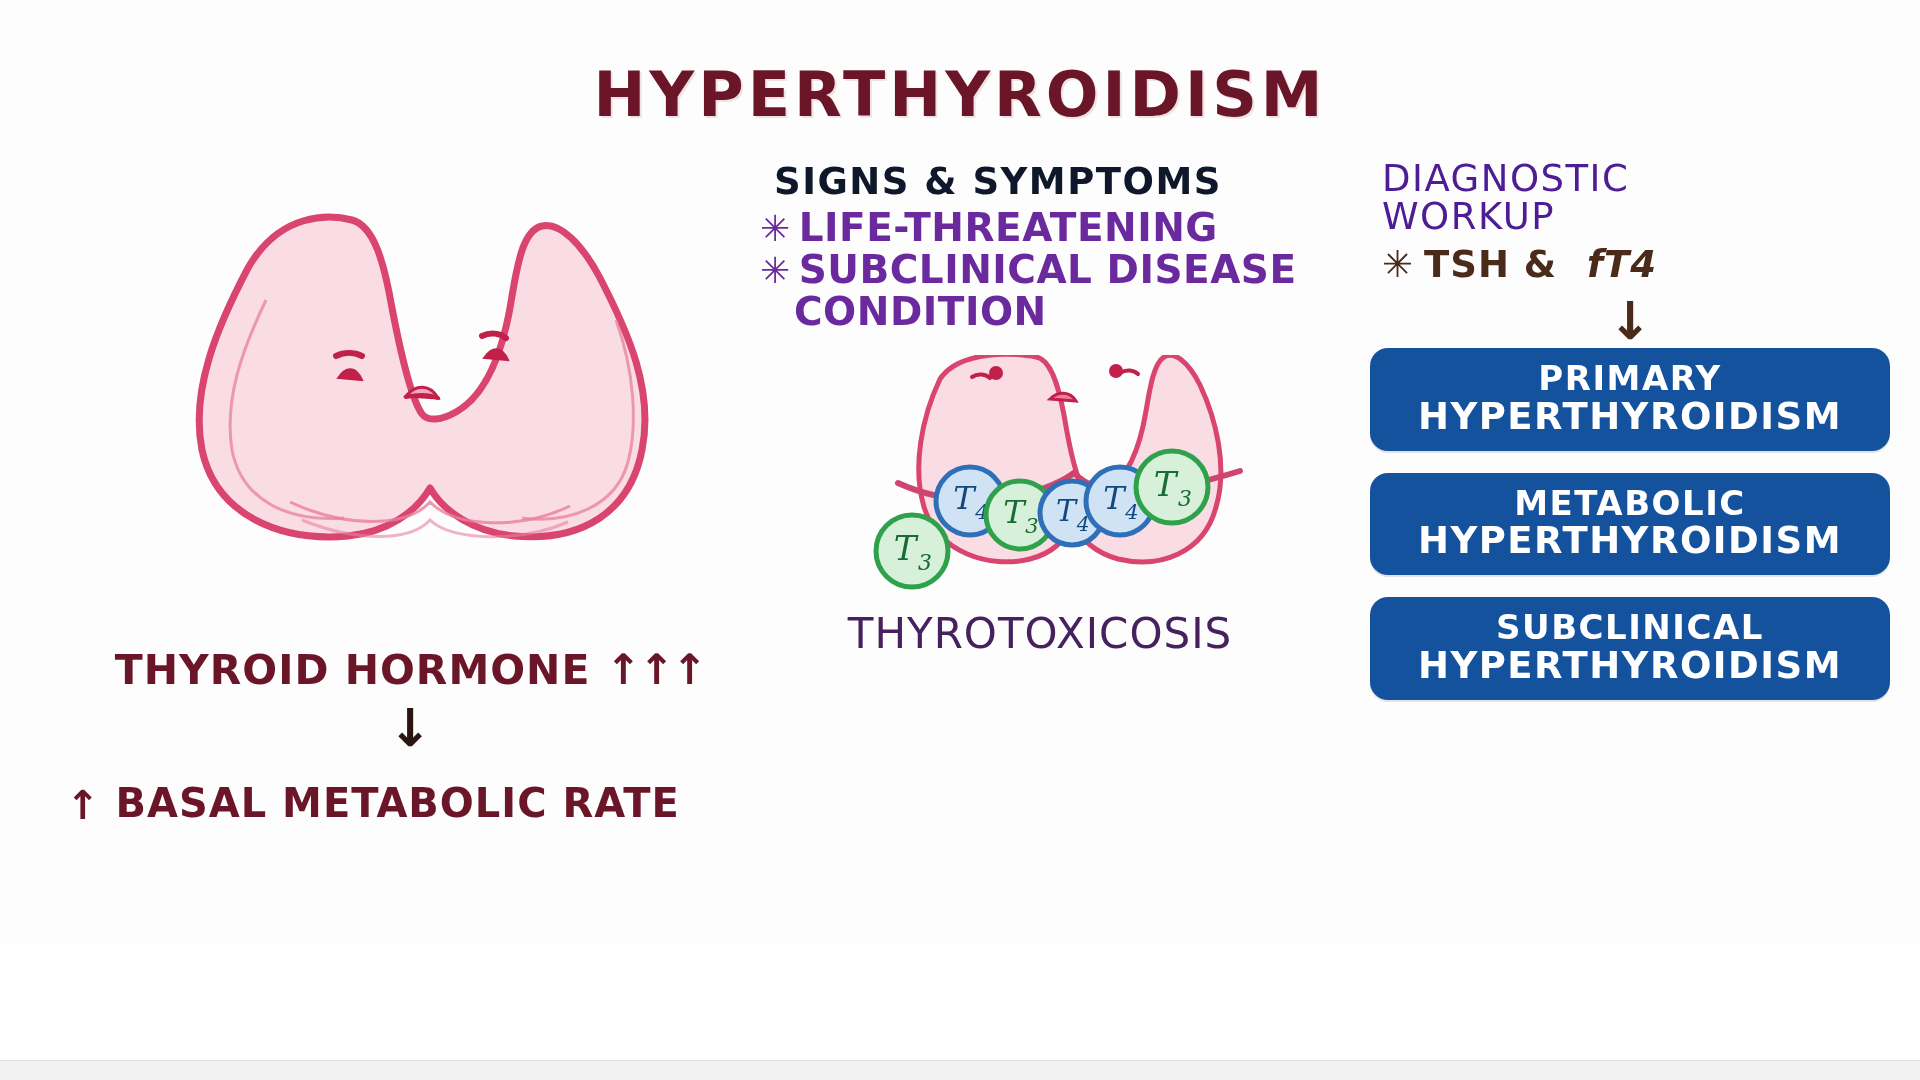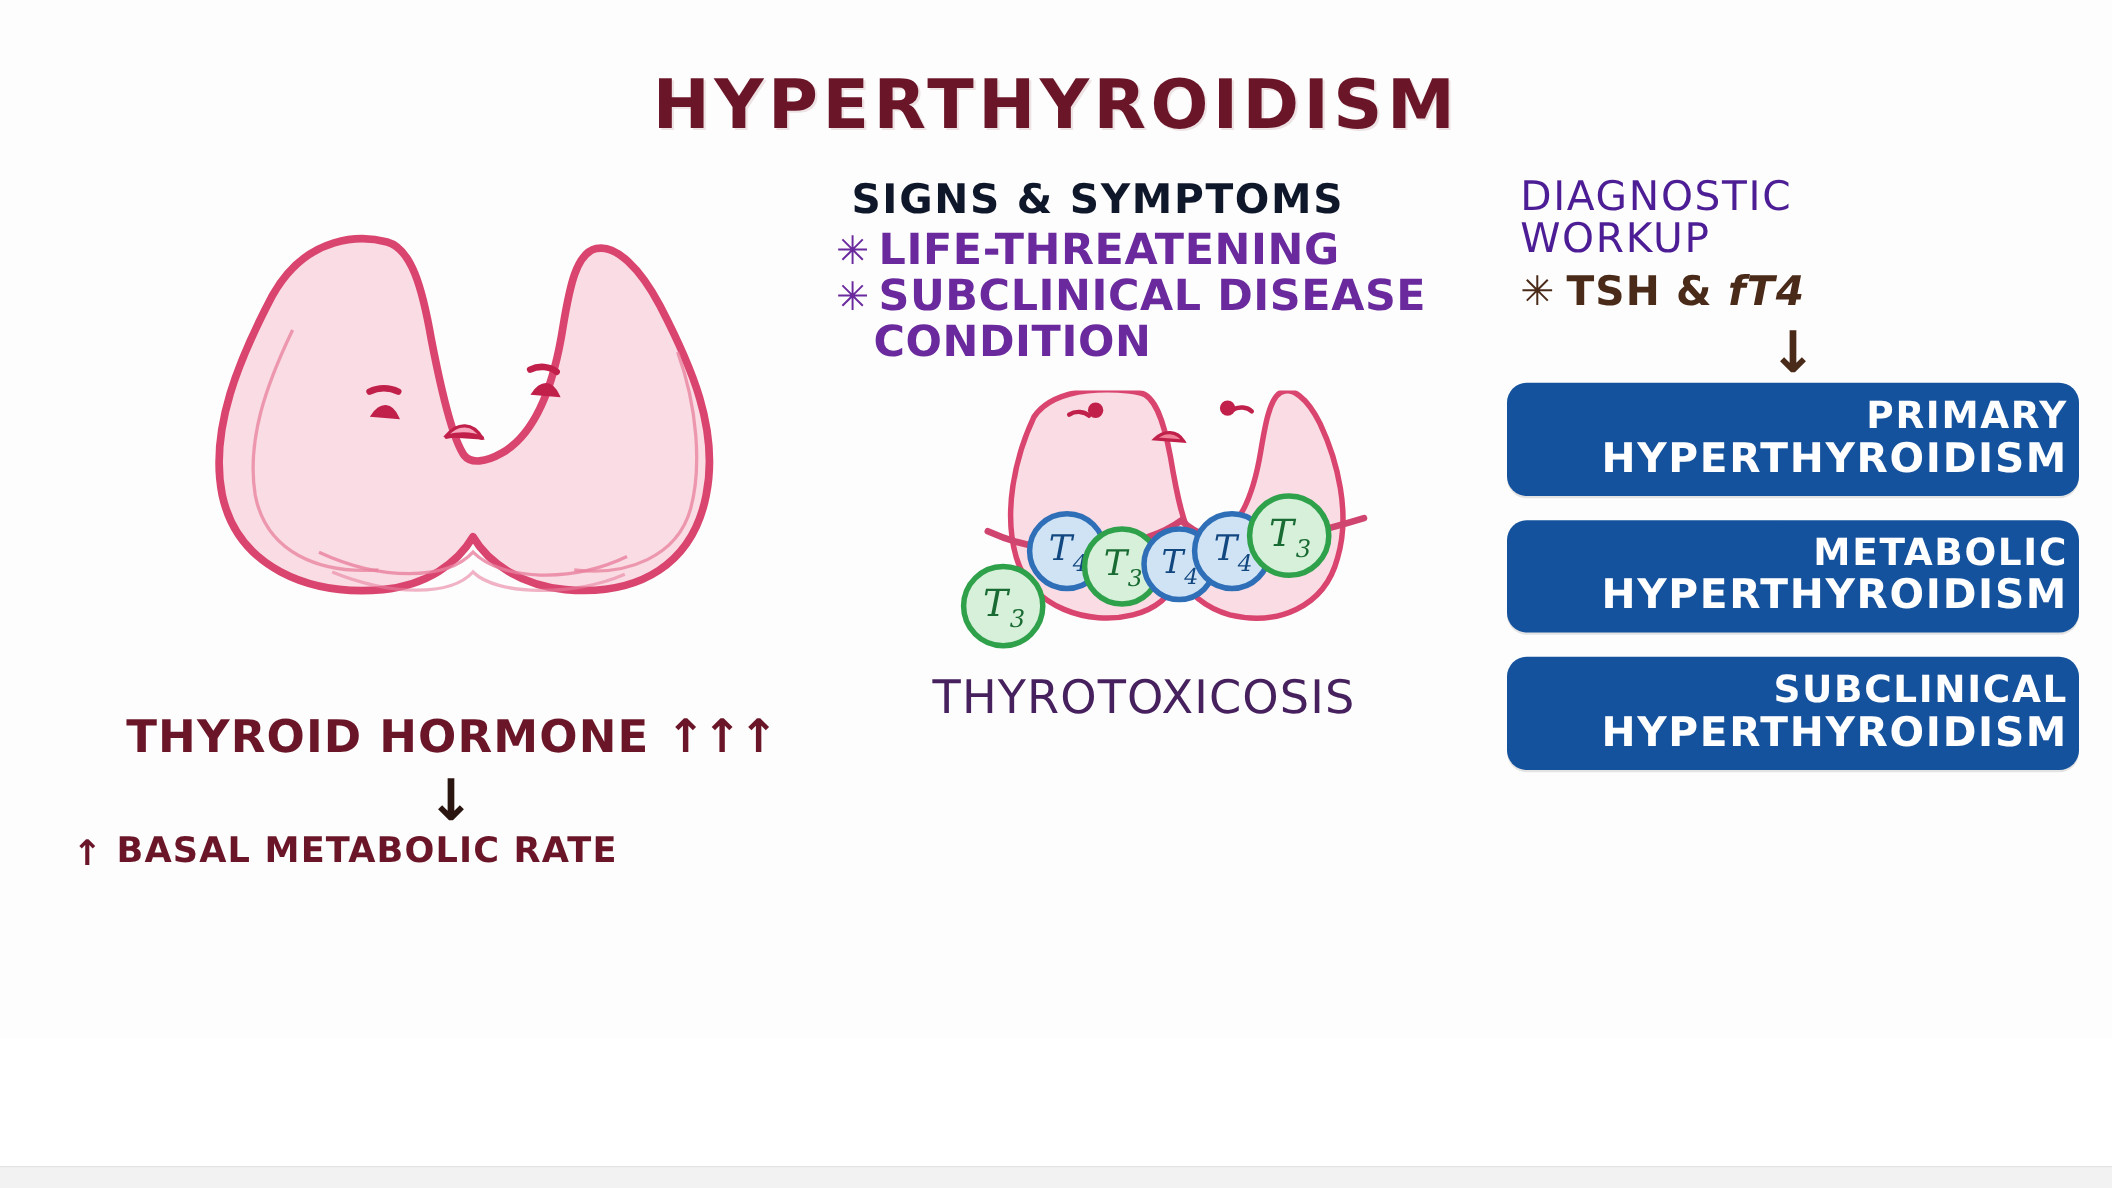--- a/index.html
+++ b/index.html
@@ -79,22 +79,22 @@
     width: 700px;
     text-align: center;
     font-size: 52px;
     line-height: 52px;
     color: #2a1510;
     font-weight: bold;
   }
   #effect-line-1 {
     position: absolute;
     left: 6px;
-    top: 604px;
-    font-size: 32px;
+    top: 630px;
+    font-size: 40px;
   }
   #effect-line-2 {
     position: absolute;
     left: 6px;
     top: 695px;
     font-size: 40px;
   }
   .up-arrow-small {
     display: inline-block;
     transform: translateY(2px);
@@ -168,39 +168,39 @@
   #workup-item {
     font-family: "DejaVu Sans", sans-serif;
     font-weight: bold;
     font-size: 37px;
     letter-spacing: 1px;
     color: #4a2a18;
     margin: 6px 0 0 12px;
     white-space: nowrap;
   }
   #workup-item .bullet { margin-right: 10px; }
-  #workup-item .ft4 { font-style: italic; }
+  #workup-item .ft4 { font-style: italic; margin-left: 16px; }
   #down-arrow-right {
     width: 520px;
     text-align: center;
     font-size: 52px;
     line-height: 54px;
     color: #4a2a18;
     font-weight: bold;
     margin-top: 8px;
   }
   .blue-box {
     background: #15529d;
     border-radius: 18px;
     color: #ffffff;
     font-family: "DejaVu Sans", sans-serif;
     font-weight: bold;
     font-size: 34px;
     letter-spacing: 1.5px;
-    text-align: right;
+    text-align: center;
     padding: 12px 10px 14px 10px;
     margin-bottom: 22px;
     line-height: 1.08;
     box-shadow: 0 2px 0 rgba(0,0,0,0.10);
   }
   .blue-box .l1 { display: block; }
   .blue-box .l2 { display: block; font-size: 37px; }
 
   #bottom-strip {
     position: absolute;

